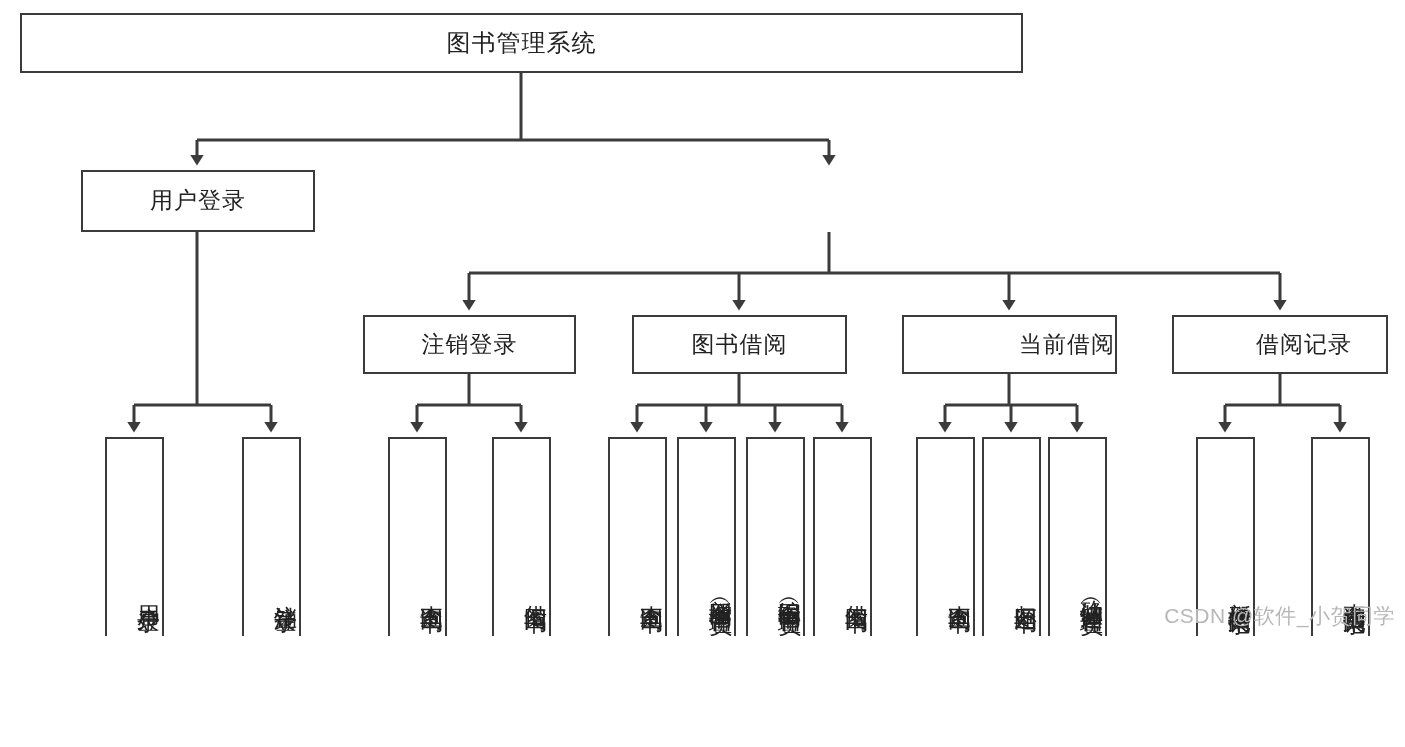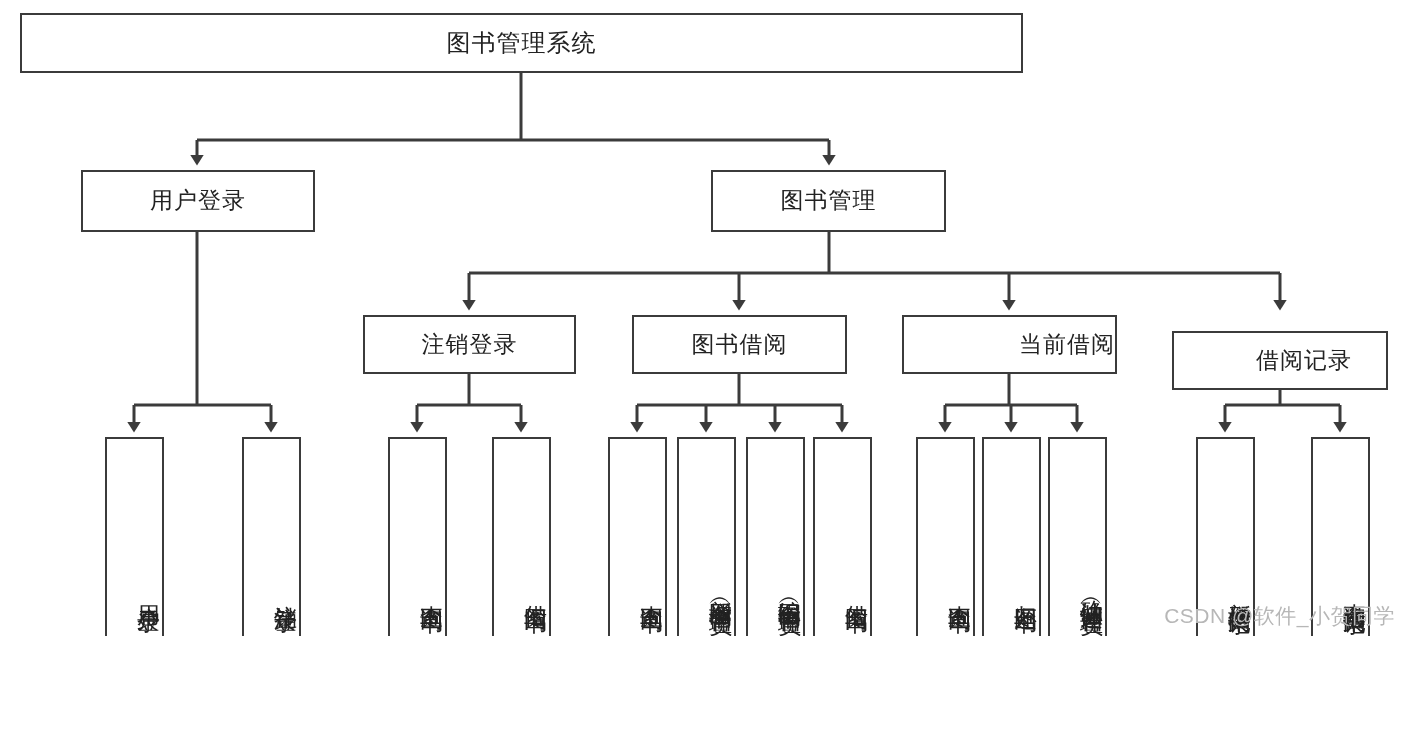--- a/index.html
+++ b/index.html
@@ -126,34 +126,31 @@
     </g>
   </svg>
 
   <div class="node h root" style="left:20px; top:13px; width:1003px; height:60px;">
     <span>图书管理系统</span>
   </div>
 
   <div class="node h" style="left:81px; top:170px; width:234px; height:62px;">
     <span>用户登录</span>
   </div>
-  <div class="node h" style="left:711px; top:170px; width:235px; height:62px;">
-    <span>图书管理</span>
-  </div>
 
   <div class="node h" style="left:363px; top:315px; width:213px; height:59px;">
     <span>注销登录</span>
   </div>
   <div class="node h" style="left:632px; top:315px; width:215px; height:59px;">
     <span>图书借阅</span>
   </div>
   <div class="node h" style="left:902px; top:315px; width:215px; height:59px;justify-content:flex-end;">
     <span>当前借阅</span>
   </div>
-  <div class="node h" style="left:1172px; top:331px; width:216px; height:59px;padding-left:48px;">
+  <div class="node h" style="left:1172px; top:315px; width:216px; height:59px;padding-left:48px;">
     <span>借阅记录</span>
   </div>
 
   <div class="node v" style="left:105px; top:437px; width:59px; height:298px;">
     <span class="vlabel">用户登录</span>
   </div>
   <div class="node v" style="left:242px; top:437px; width:59px; height:298px;">
     <span class="vlabel">注销登录</span>
   </div>
 

